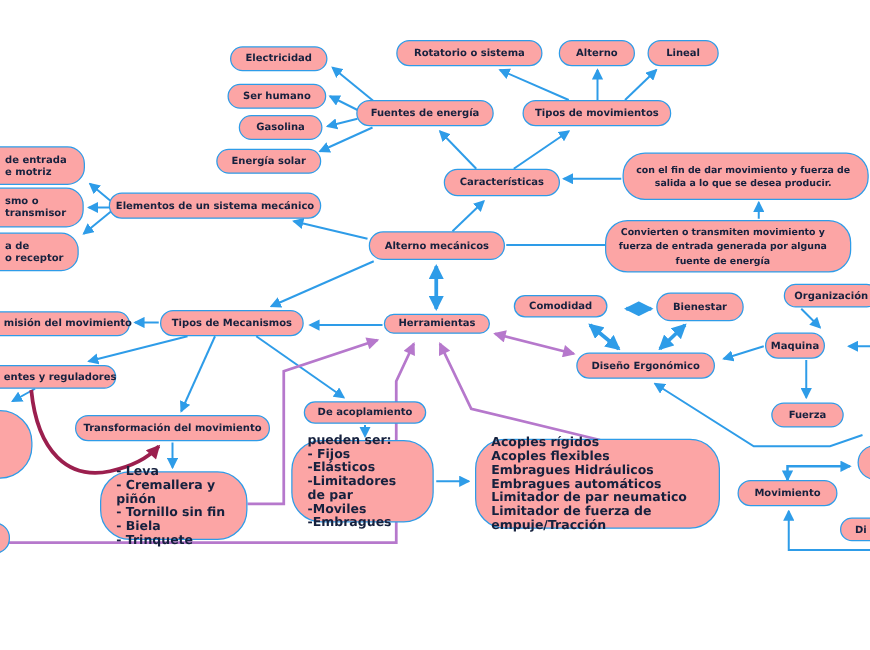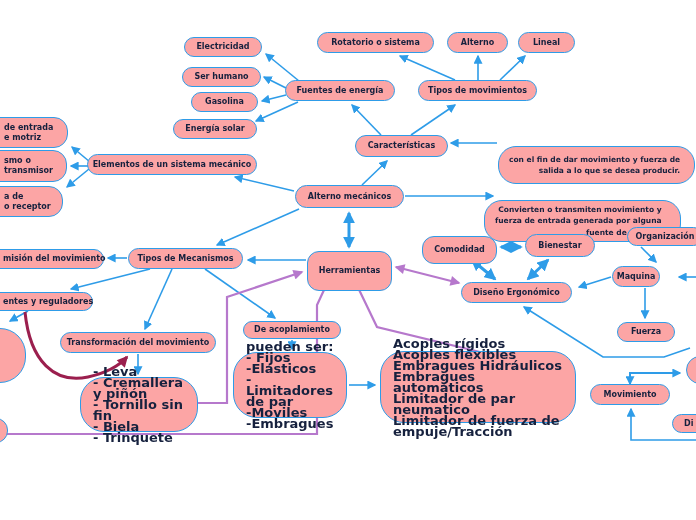--- a/index.html
+++ b/index.html
@@ -4,22 +4,22 @@
 <style>
   html,body{margin:0;padding:0;}
   body{width:696px;height:520px;position:relative;background:#ffffff;overflow:hidden;
        font-family:"DejaVu Sans",sans-serif;}
   #wires{position:absolute;left:0;top:0;z-index:1;}
   .node{position:absolute;z-index:2;background:#fca5a5;border:1.5px solid #2e9ce8;
         border-radius:12px;display:flex;align-items:center;justify-content:center;
         font-weight:bold;font-size:8px;line-height:10px;color:#16213e;text-align:center;
         white-space:pre-line;box-sizing:border-box;}
   .big{border-radius:18px;font-size:7.5px;line-height:11.5px;justify-content:flex-start;
-       text-align:right;padding:0 10px;margin-top:24px;}
-  .list{border-radius:24px;font-size:13px;line-height:11px;justify-content:flex-start;
+       text-align:center;padding:0 10px;}
+  .list{border-radius:24px;font-size:10px;line-height:11px;justify-content:flex-start;
         text-align:left;padding:0 12px;}
   .cut{justify-content:flex-start;text-align:left;}
 </style>
 </head>
 <body>
 
 <svg id="wires" width="696" height="520" viewBox="0 0 696 520">
   <defs>
     <marker id="ab" viewBox="0 0 10 10" refX="8.5" refY="5" markerWidth="9" markerHeight="9" markerUnits="userSpaceOnUse" orient="auto-start-reverse">
       <path d="M0,0 L10,5 L0,10 z" fill="#2e9ce8"></path>
@@ -116,22 +116,22 @@
 <div class="node cut" style="left:-80px;top:117px;width:148px;height:31px;padding-left:83px;border-radius:14px">de entrada
 e motriz</div>
 <div class="node cut" style="left:-90px;top:150px;width:157px;height:32px;padding-left:93px;border-radius:14px">smo o
 transmisor</div>
 <div class="node cut" style="left:-85px;top:186px;width:148px;height:31px;padding-left:88px;border-radius:14px">a de
 o receptor</div>
 <div class="node cut" style="left:-45px;top:249px;width:149px;height:20px;padding-left:47px;white-space:nowrap">misión del movimiento</div>
 <div class="node cut" style="left:-55px;top:292px;width:148px;height:19px;padding-left:57px;white-space:nowrap">entes y reguladores</div>
 
 <div class="node" style="left:128px;top:248px;width:115px;height:21px">Tipos de Mecanismos</div>
-<div class="node" style="left:307px;top:251px;width:85px;height:40px">Herramientas</div>
-<div class="node" style="left:422px;top:236px;width:75px;height:28px">Comodidad</div>
+<div class="node" style="left:307px;top:251px;width:85px;height:16px">Herramientas</div>
+<div class="node" style="left:411px;top:236px;width:75px;height:18px">Comodidad</div>
 <div class="node" style="left:525px;top:234px;width:70px;height:23px">Bienestar</div>
 <div class="node" style="left:627px;top:227px;width:76px;height:19px">Organización</div>
 <div class="node" style="left:612px;top:266px;width:48px;height:21px">Maquina</div>
 <div class="node" style="left:461px;top:282px;width:111px;height:21px">Diseño Ergonómico</div>
 <div class="node" style="left:617px;top:322px;width:58px;height:20px">Fuerza</div>
 
 <div class="node" style="left:60px;top:332px;width:156px;height:21px">Transformación del movimiento</div>
 <div class="node" style="left:243px;top:321px;width:98px;height:18px">De acoplamiento</div>
 <div class="node list" style="left:80px;top:377px;width:118px;height:55px">- Leva
 - Cremallera y piñón

